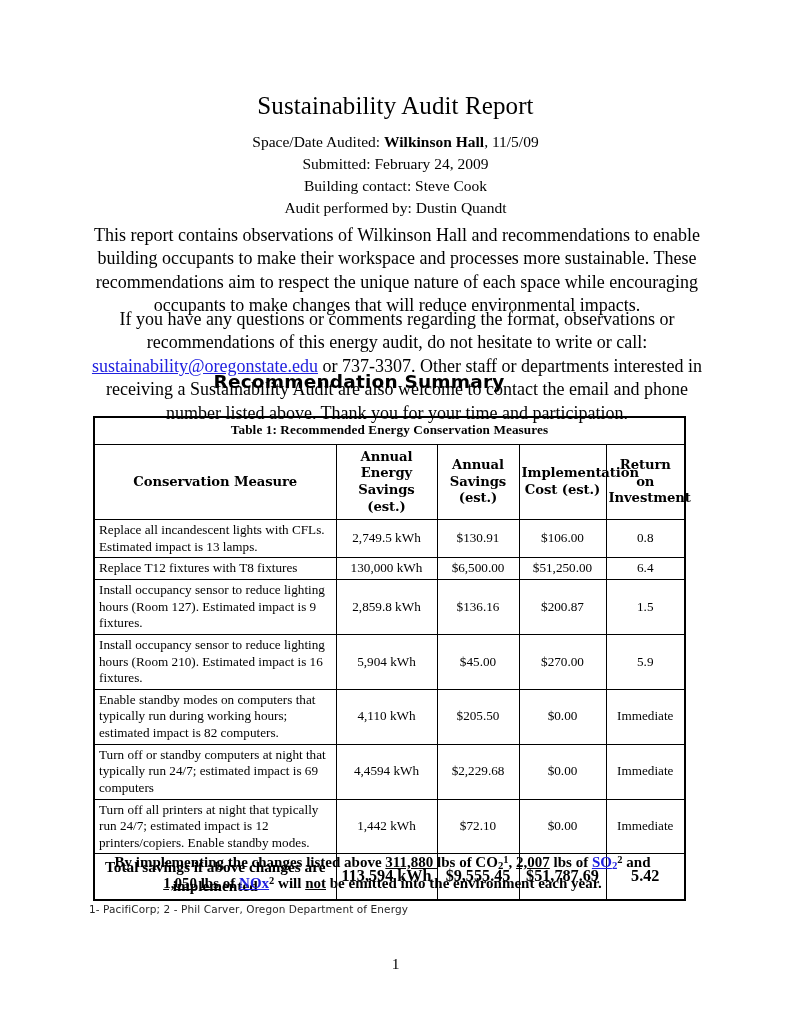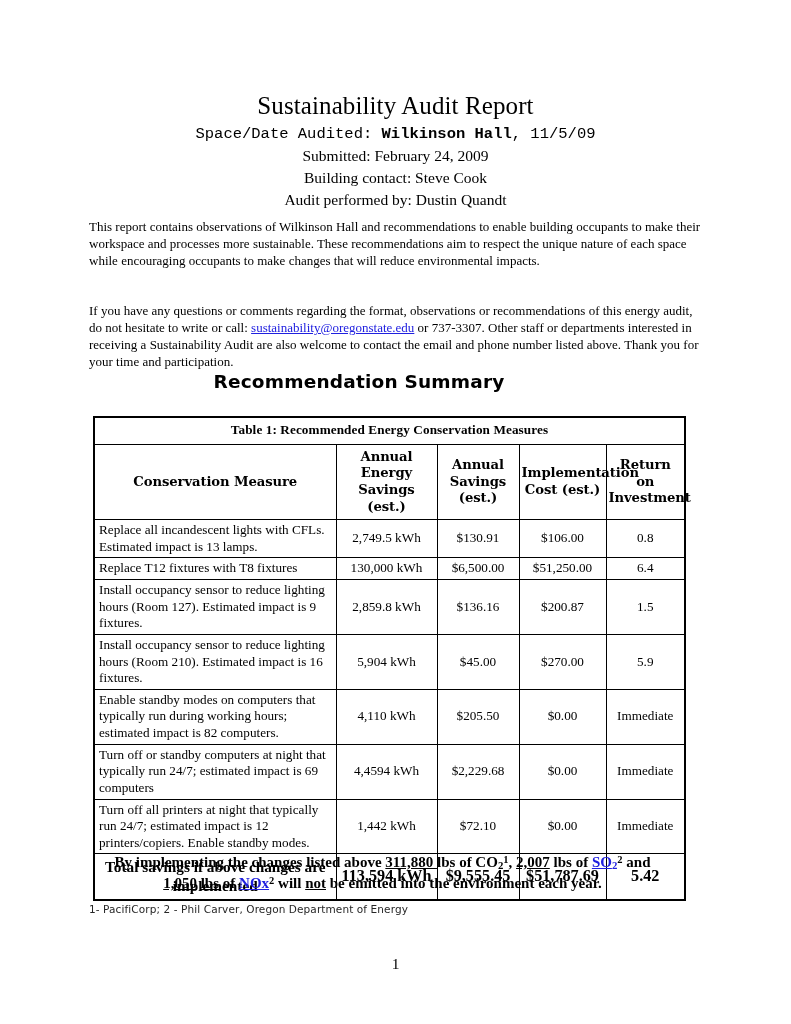--- a/index.html
+++ b/index.html
@@ -32,29 +32,29 @@
     padding-top: 92px;
     line-height: 1.12;
     letter-spacing: 0.1px;
   }
   .subline {
     text-align: center;
     font-size: 15.5px;
     line-height: 1.42;
     margin: 0;
   }
-  .subline.first { margin-top: 3px; font-family: Liberation Mono, monospace; }
+  .subline.first { margin-top: 11px; }
   .b { font-weight: bold; }
   .para {
     position: absolute;
     left: 89px;
     width: 616px;
-    font-size: 13px;
+    font-size: 18px;
     line-height: 1.30;
-    text-align: left;
+    text-align: center;
   }
   #para1 { top: 206px; }
   #para2 { top: 290px; }
   a.link, .link {
     color: #2020e0;
     text-decoration: underline;
   }
 
   
   .section-heading {

